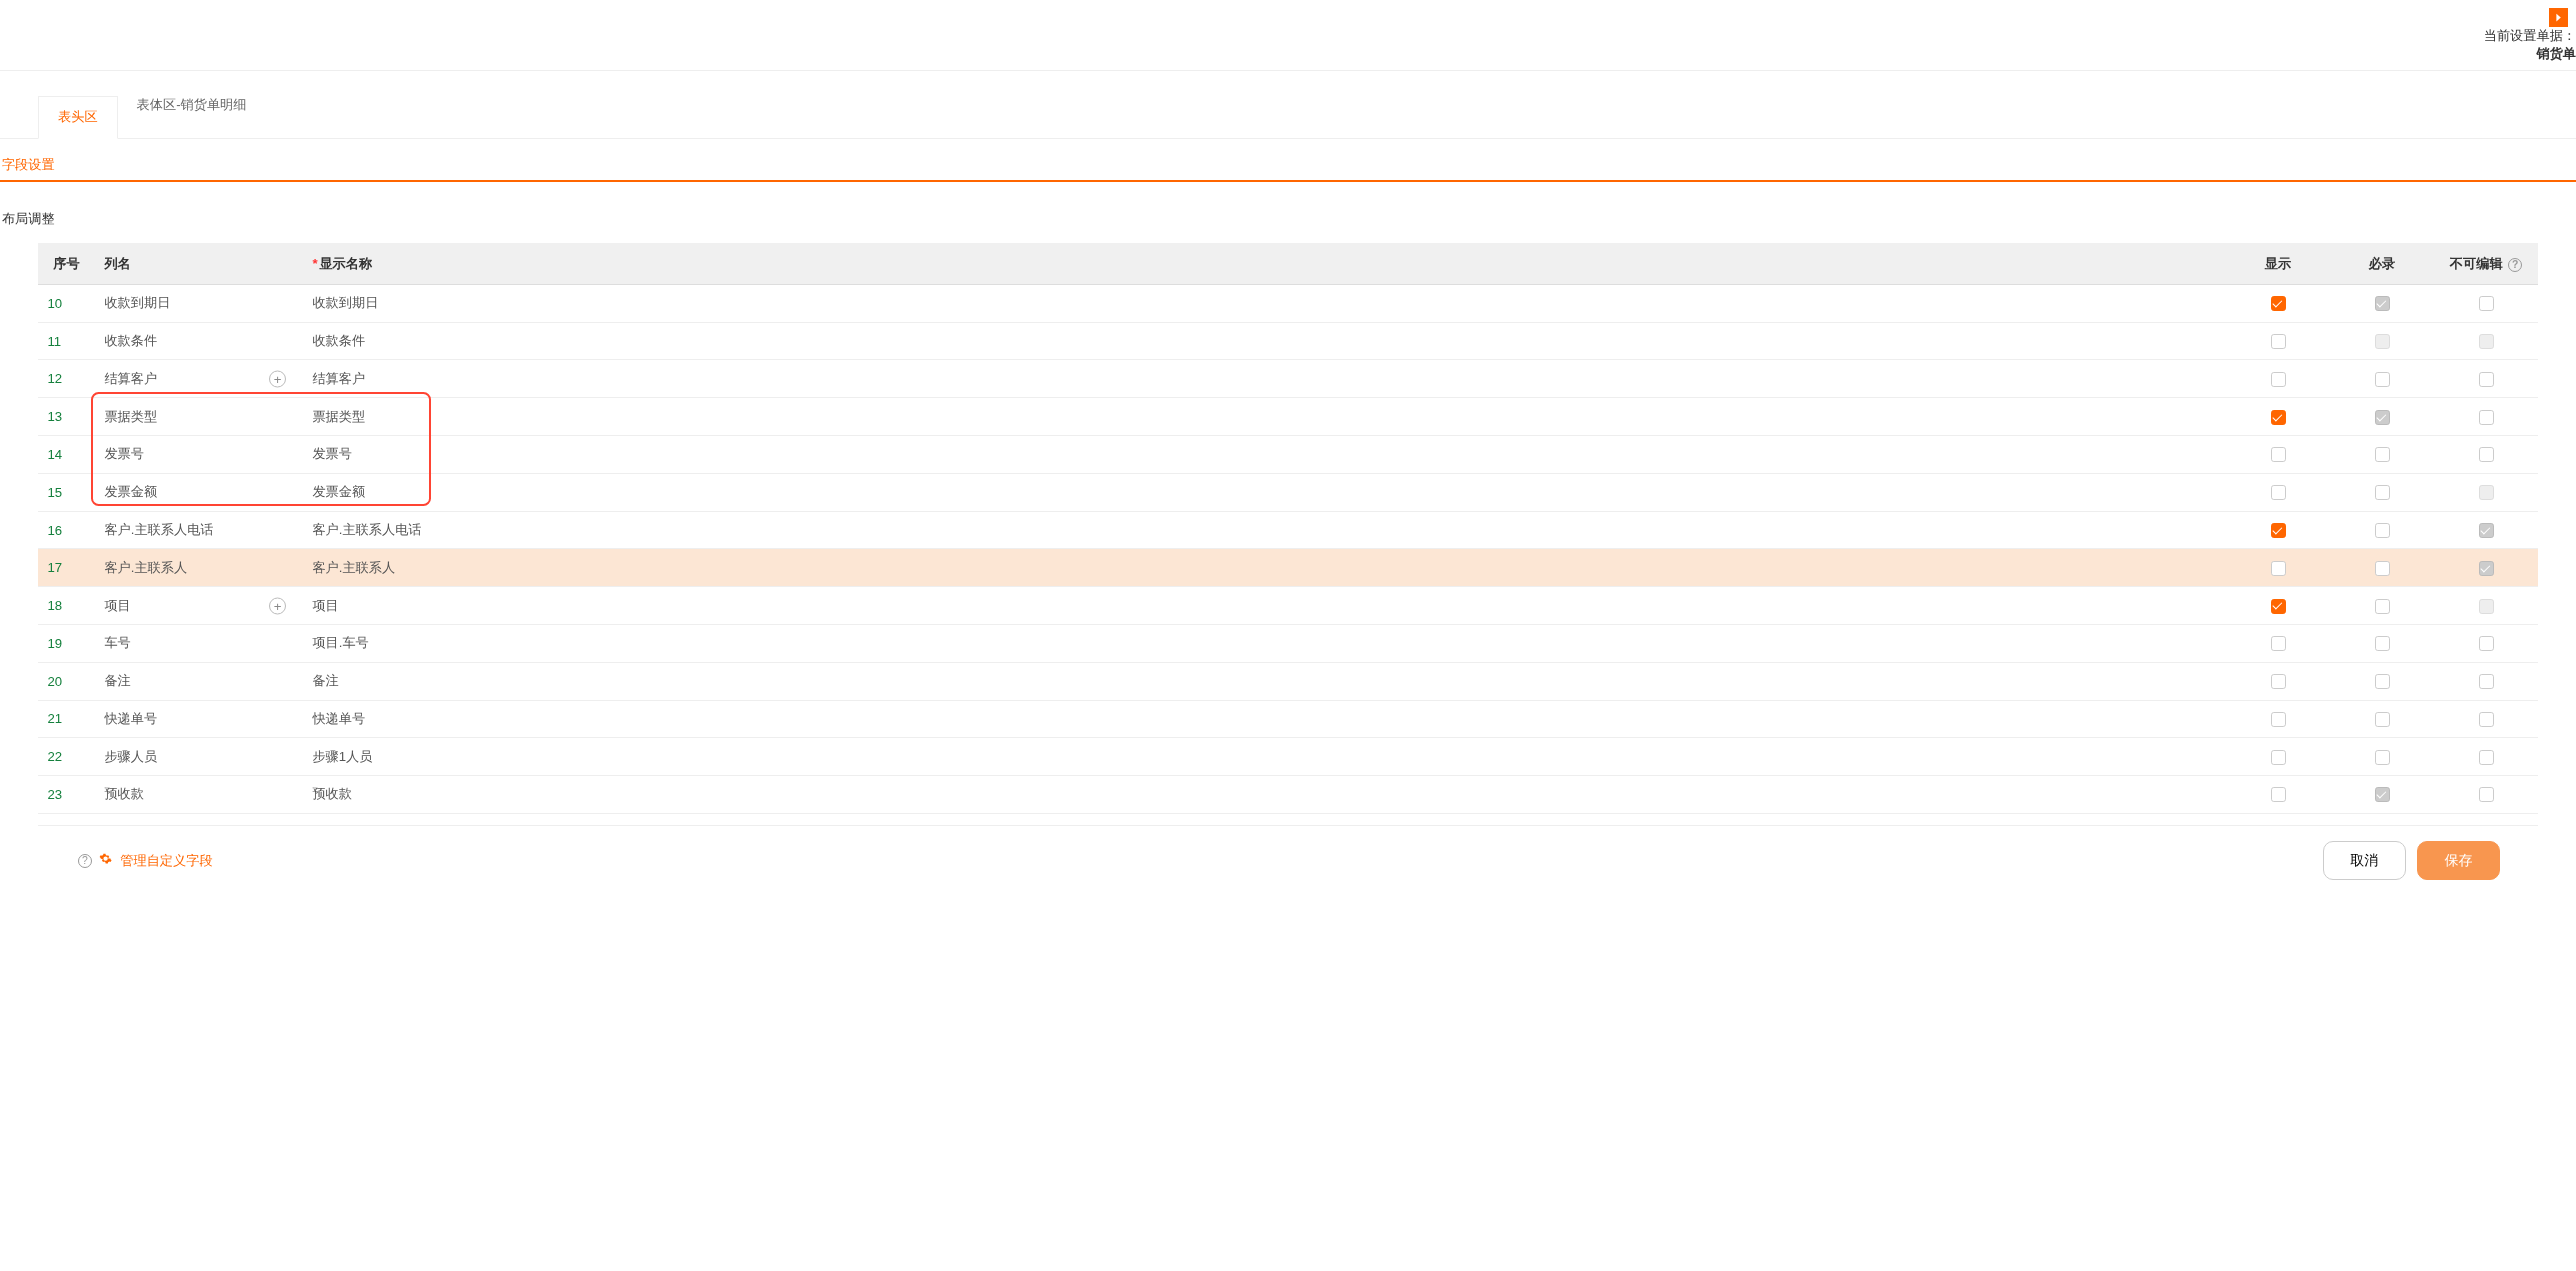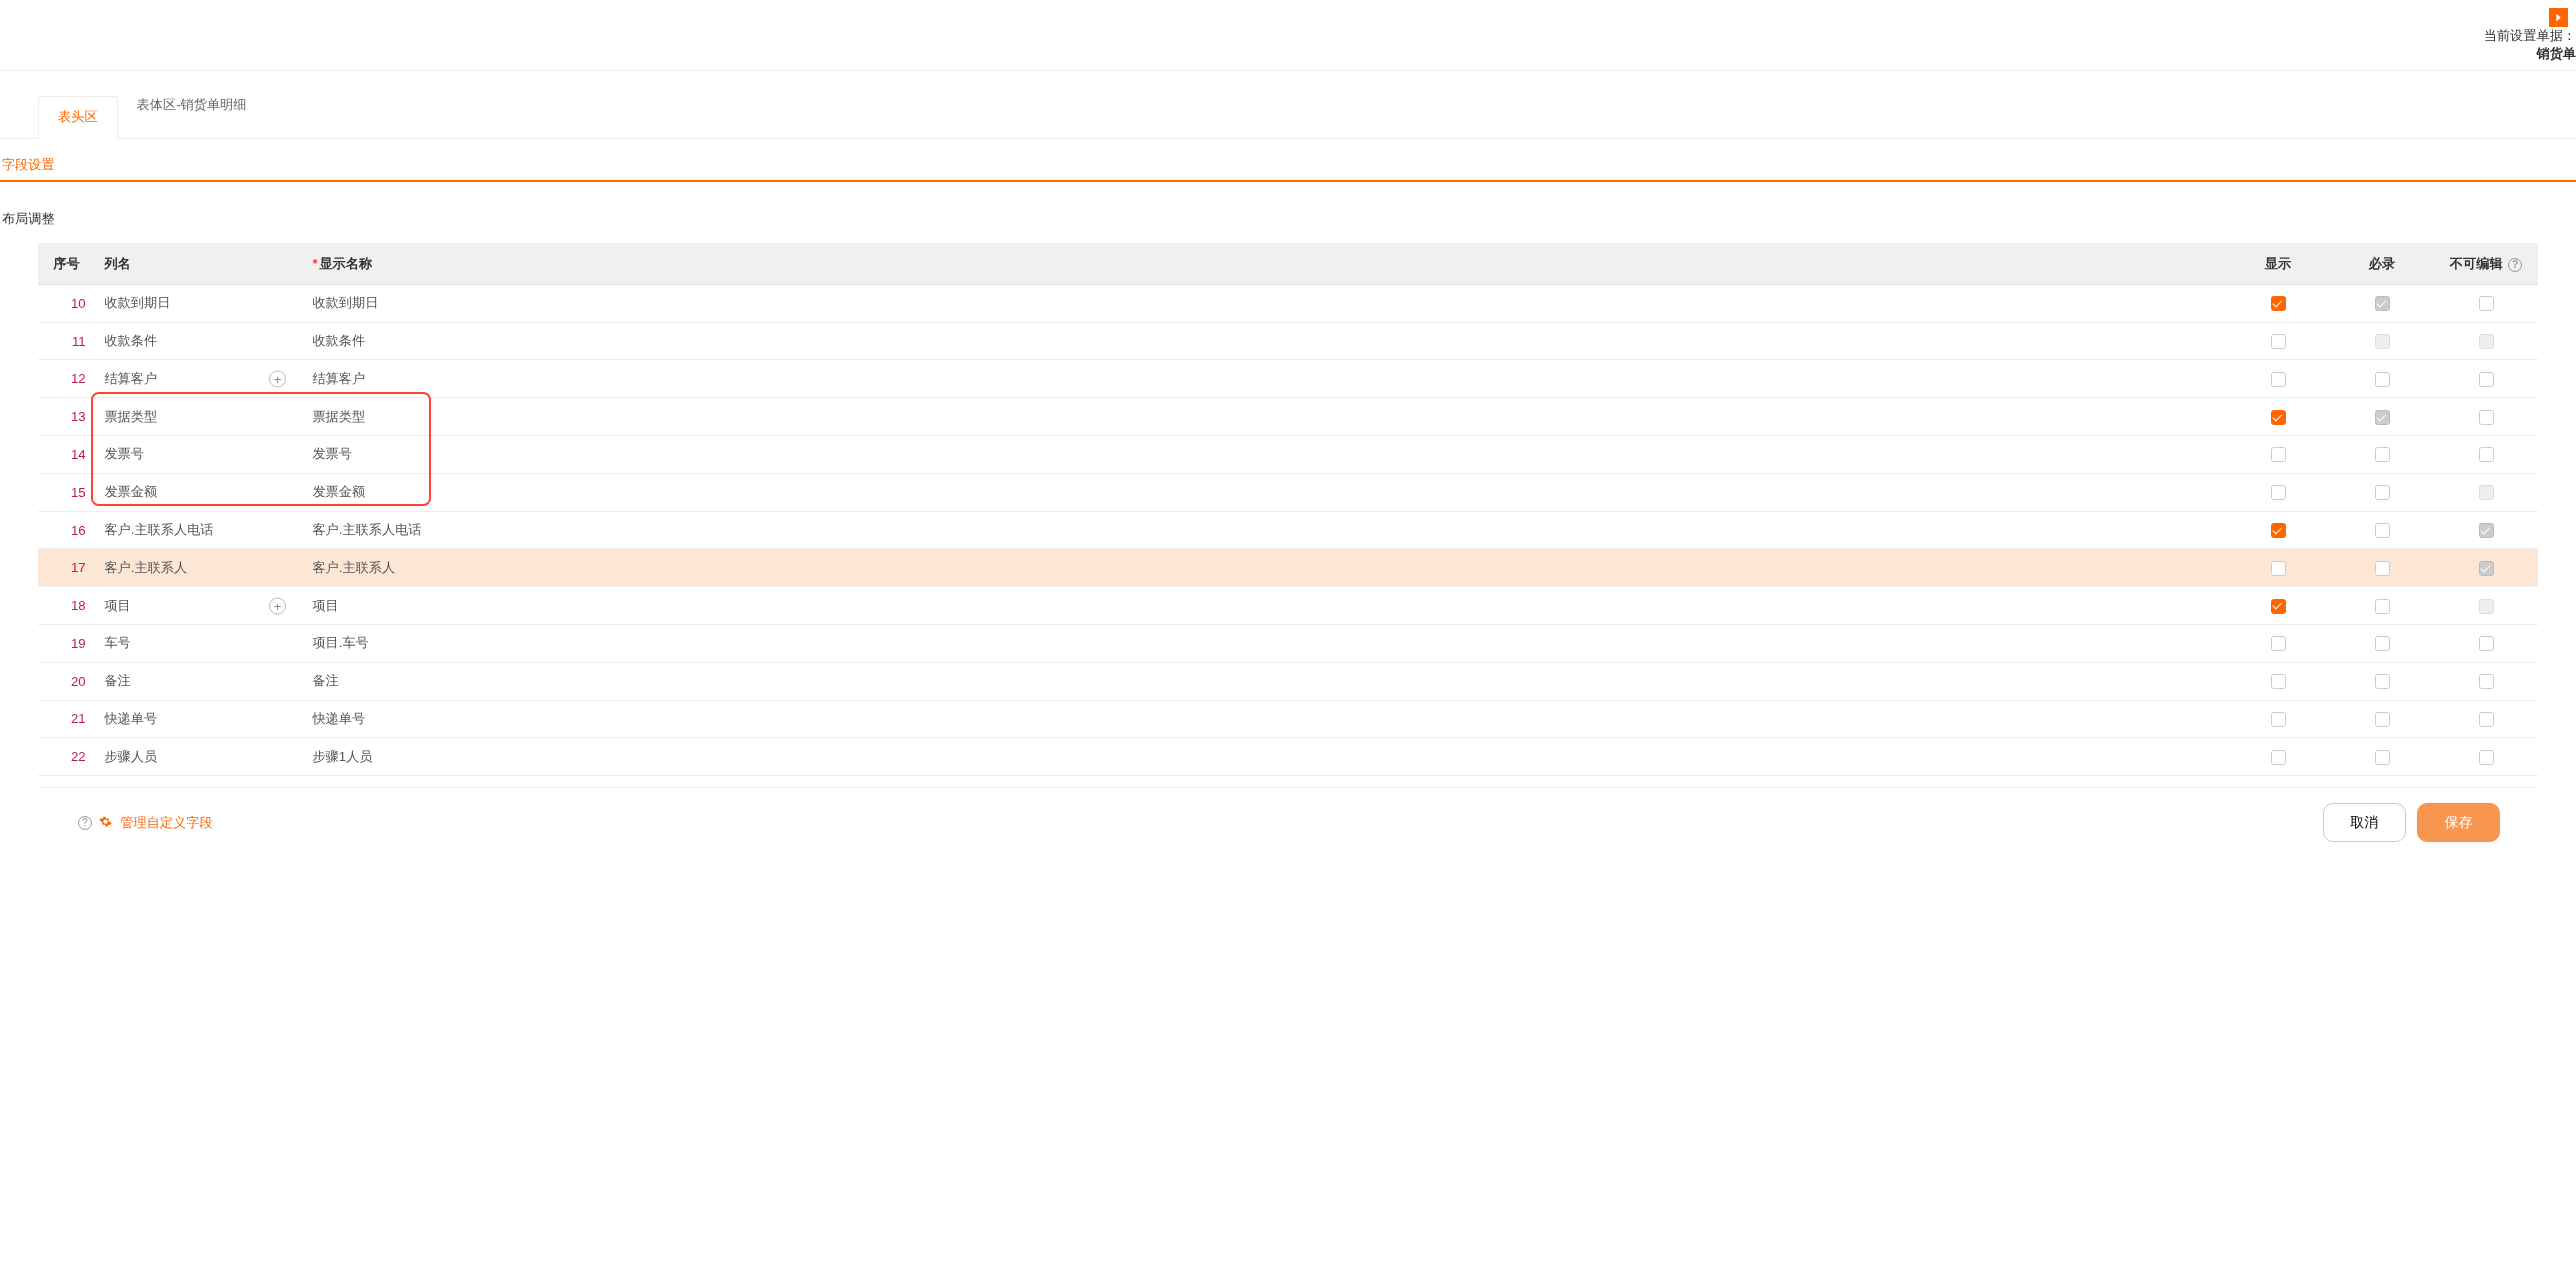--- a/index.html
+++ b/index.html
@@ -21,21 +21,21 @@
 .table-wrap { padding: 0 38px; margin-top: 9.4px; }
 table { width: 100%; border-collapse: collapse; }
 th { background: #f0f0f0; text-align: left; padding: 11.3px 9.4px; font-weight: 600; font-size: 13.2px; border-bottom: 0.9px solid #ddd; }
 th.col-seq { width: 57px; text-align: center; font-family: Liberation Serif, serif; }
 th.col-name { width: 208px; }
 th.col-display { }
 th.col-show, th.col-req, th.col-edit { width: 104px; text-align: center; }
 .req-star { color: #f33; margin-right: 1.9px; }
 
 td { padding: 9.4px 9.4px; border-bottom: 0.9px solid #eee; font-size: 13.2px; color: #555; }
-td.seq { text-align: right; color: #be185d; }
+td.seq { text-align: left; color: #15803d; }
 td.name { position: relative; }
 td.display { }
 td.chk { text-align: center; }
 
 tr.highlight td { background: #fce6d4; }
 
 .plus-btn { position: absolute; right: 17px; top: 50%; transform: translateY(-50%); width: 17px; height: 17px; border: 0.9px solid #bbb; border-radius: 50%; display: flex; align-items: center; justify-content: center; cursor: pointer; color: #888; font-size: 13.2px; background: #fff; }
 
 .checkbox { display: inline-block; width: 15px; height: 15px; border: 0.9px solid #ccc; border-radius: 2.8px; vertical-align: middle; position: relative; cursor: pointer; background: #fff; }
 .checkbox.checked { background: #f60; border-color: #f60; }
@@ -192,20 +192,28 @@
             <td class="chk"><span class="checkbox"></span></td>
           </tr>
           <tr>
             <td class="seq">22</td>
             <td class="name">步骤人员</td>
             <td class="display">步骤1人员</td>
             <td class="chk"><span class="checkbox"></span></td>
             <td class="chk"><span class="checkbox"></span></td>
             <td class="chk"><span class="checkbox"></span></td>
           </tr>
+          <tr>
+            <td class="seq">23</td>
+            <td class="name">预收款</td>
+            <td class="display">预收款</td>
+            <td class="chk"><span class="checkbox"></span></td>
+            <td class="chk"><span class="checkbox checked disabled"></span></td>
+            <td class="chk"><span class="checkbox"></span></td>
+          </tr>
         </tbody>
     </table>
     <div class="red-overlay" id="red-box" style="top: 149px; height: 114px; left: 53px; width: 340px;"></div>
   </div>
 </div>
 
 <div class="footer">
   <div class="footer-left">
     <span class="help-icon">?</span>
     <span class="gear-icon">

